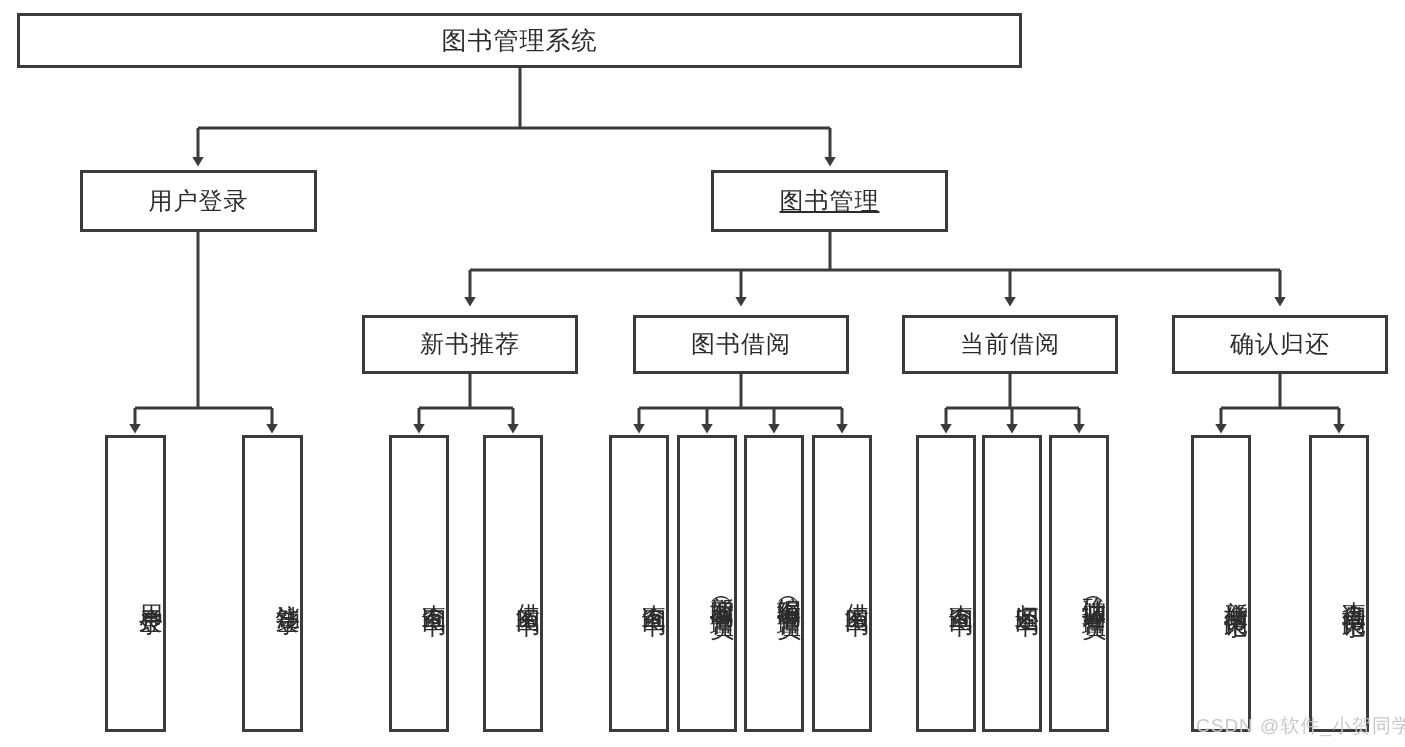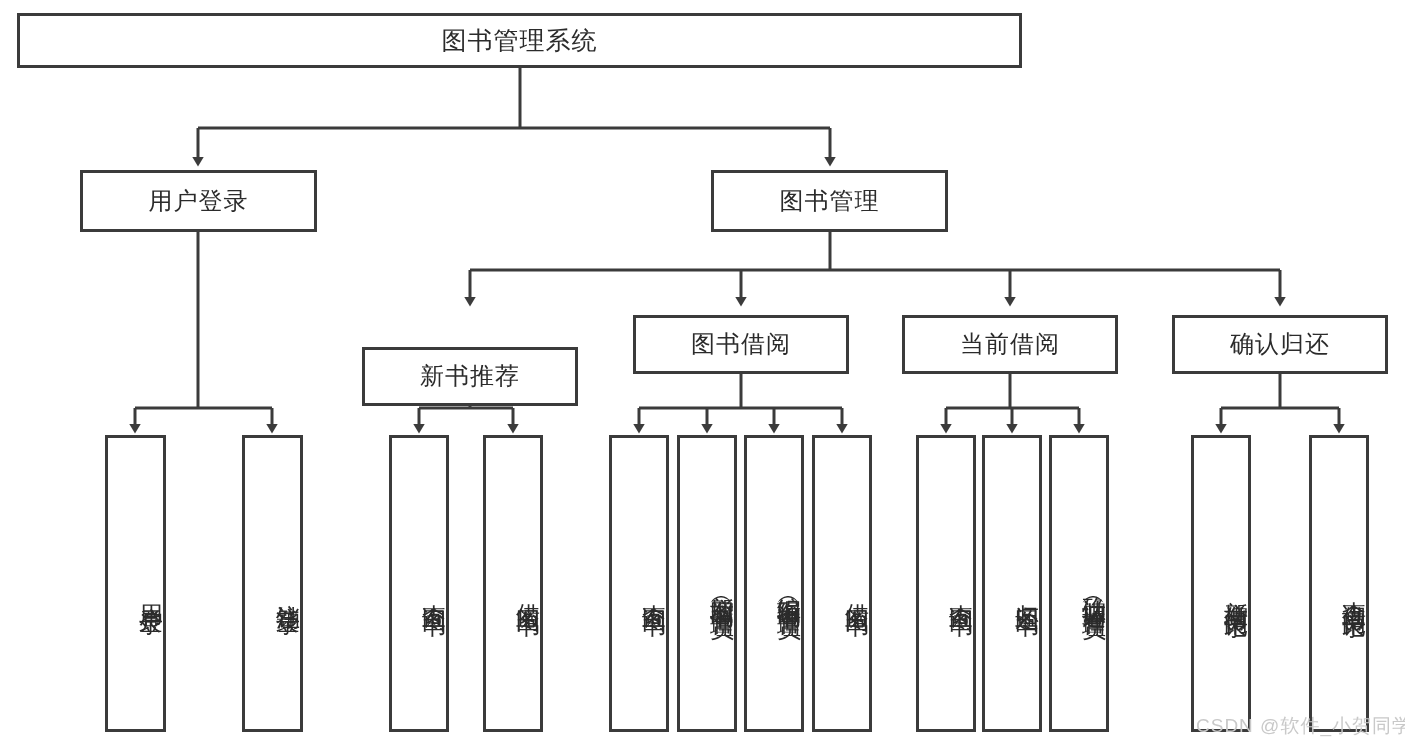--- a/index.html
+++ b/index.html
@@ -121,25 +121,25 @@
     </g>
   </svg>
 
   <div class="node horiz root" style="left:17px; top:13px; width:1005px; height:55px;">
     <span>图书管理系统</span>
   </div>
 
   <div class="node horiz" style="left:80px; top:170px; width:237px; height:62px;">
     <span>用户登录</span>
   </div>
-  <div class="node horiz" style="left:711px; top:170px; width:237px; height:62px;">
+  <div class="node horiz" style="left:711px; top:170px; width:237px; height:62px;text-decoration:underline;">
     <span>图书管理</span>
   </div>
 
-  <div class="node horiz" style="left:362px; top:315px; width:216px; height:59px;margin-top:32px;">
+  <div class="node horiz" style="left:362px; top:315px; width:216px; height:59px;">
     <span>新书推荐</span>
   </div>
   <div class="node horiz" style="left:902px; top:315px; width:216px; height:59px;">
     <span>当前借阅</span>
   </div>
   <div class="node horiz" style="left:633px; top:315px; width:216px; height:59px;">
     <span>图书借阅</span>
   </div>
   <div class="node horiz" style="left:1172px; top:315px; width:216px; height:59px;">
     <span>确认归还</span>

